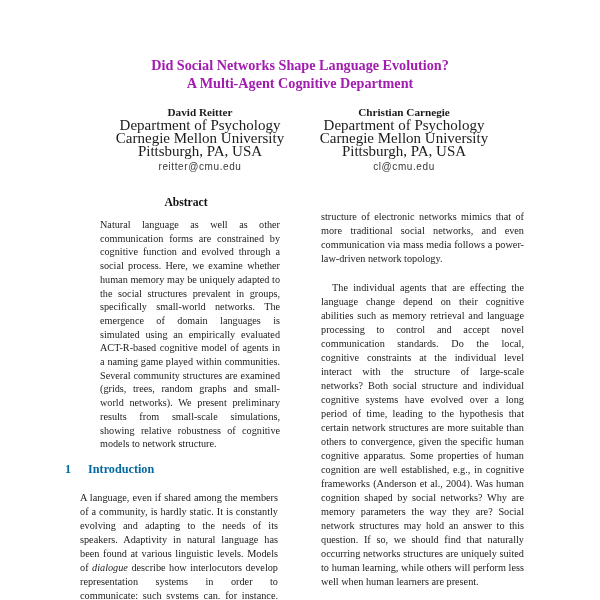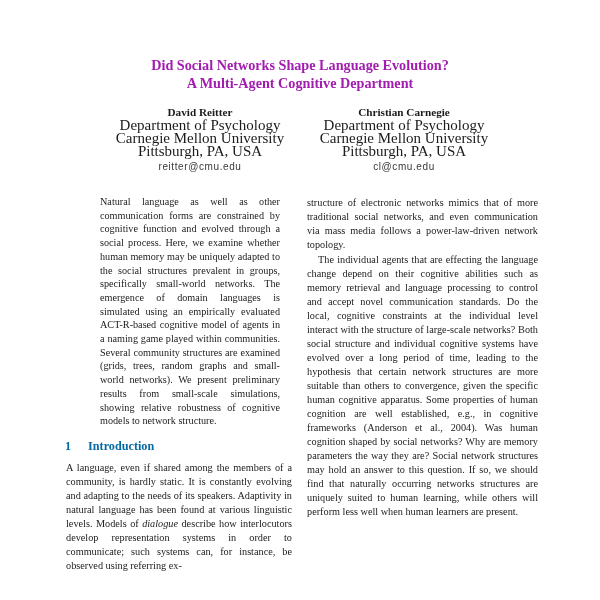--- a/index.html
+++ b/index.html
@@ -82,21 +82,21 @@
   }
   .sec-head {
     margin: 12px 0 8px 0;
     font-weight: bold;
     font-size: 12.2px;
     line-height: 13px;
     color: #0369a1;
   }
   .sec-num { margin-right: 17px; }
   .body-par {
-    margin: 1px;
+    margin: 15px;
     font-size: 10.25px;
     line-height: 14px;
     text-align: justify;
     hyphens: none;
   }
   .indent { text-indent: 11px; }
   .body-par i { }
 </style>
 </head>
 <body>
@@ -118,20 +118,21 @@
 
   <div class="author author-2">
     <div class="a-name">Christian Carnegie</div>
     <div class="a-line">Department of Psychology</div>
     <div class="a-line">Carnegie Mellon University</div>
     <div class="a-line">Pittsburgh, PA, USA</div>
     <div class="a-email">cl@cmu.edu</div>
   </div>
 
   <section class="col col-left">
+    <h2 class="abs-head">Abstract</h2>
     <p class="abs-body">Natural language as well as other communication forms are constrained by cognitive function and evolved through a social process. Here, we examine whether human memory may be uniquely adapted to the social structures prevalent in groups, specifically small-world networks. The emergence of domain languages is simulated using an empirically evaluated ACT-R-based cognitive model of agents in a naming game played within communities. Several community structures are examined (grids, trees, random graphs and small-world networks). We present preliminary results from small-scale simulations, showing relative robustness of cognitive models to network structure.</p>
     <h3 class="sec-head">
       <span class="sec-num">1</span><span class="sec-title">Introduction</span>
     </h3>
     <p class="body-par"><span>A language, even if shared among the members of a community, is hardly static. It is constantly evolving and adapting to the needs of its speakers. Adaptivity in natural language has been found at various linguistic levels. Models of </span><i>dialogue</i><span> describe how interlocutors develop representation systems in order to communicate; such systems can, for instance, be observed using referring ex-</span></p>
   </section>
 
   <section class="col col-right">
     <p class="body-par">structure of electronic networks mimics that of more traditional social networks, and even communication via mass media follows a power-law-driven network topology.</p>
     <p class="body-par indent">The individual agents that are effecting the language change depend on their cognitive abilities such as memory retrieval and language processing to control and accept novel communication standards. Do the local, cognitive constraints at the individual level interact with the structure of large-scale networks? Both social structure and individual cognitive systems have evolved over a long period of time, leading to the hypothesis that certain network structures are more suitable than others to convergence, given the specific human cognitive apparatus. Some properties of human cognition are well established, e.g., in cognitive frameworks (Anderson et al., 2004). Was human cognition shaped by social networks? Why are memory parameters the way they are? Social network structures may hold an answer to this question. If so, we should find that naturally occurring networks structures are uniquely suited to human learning, while others will perform less well when human learners are present.</p>

